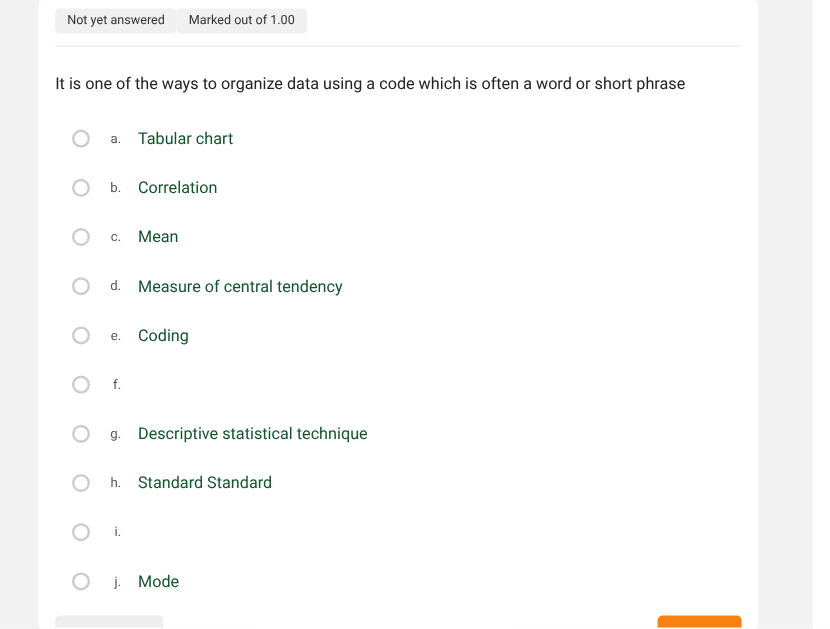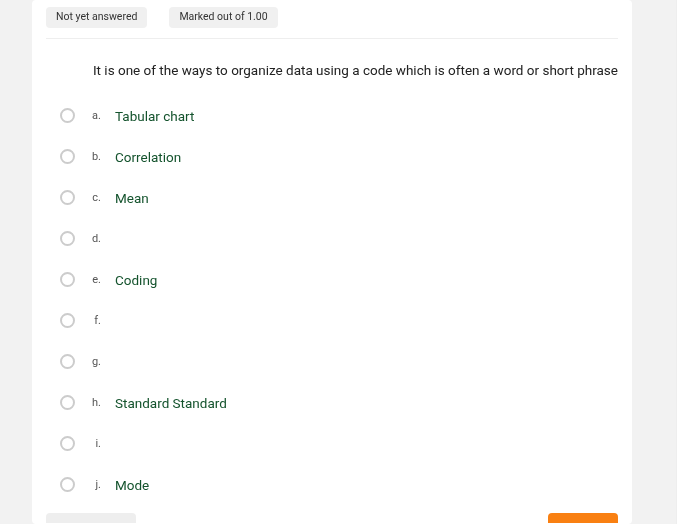--- a/index.html
+++ b/index.html
@@ -25,42 +25,41 @@
       left: 32px;
       top: 0;
       width: 600px;
       height: 524px;
       background: #fff;
       border-radius: 4px;
     }
     .status-row {
       padding: 7px 14px 0 14px;
       display: flex;
-      gap: 22px;
+      gap: 0;
       align-items: center;
     }
     .pill {
       background: #f0f0f0;
       border-radius: 4px;
       padding: 4px 10px;
       font-size: 10.5px;
       color: #333;
       line-height: 1.2;
     }
     .divider {
       margin: 10px 14px 0 14px;
       border: none;
       border-top: 1px solid #eee;
     }
     .question-text {
       padding: 23px 14px 8px 14px;
       font-size: 13.5px;
       color: #222;
       line-height: 1.3;
-      text-align: right;
     }
     .options {
       padding: 8px 14px 0 14px;
       display: flex;
       flex-direction: column;
     }
     .option-row {
       display: flex;
       align-items: center;
       padding: 12px 0 12px 14px;
@@ -141,36 +140,38 @@
 
     <div class="option-row">
       <span class="radio-outer"></span>
       <span class="opt-letter">c.</span>
       <span class="opt-label">Mean</span>
     </div>
 
     <div class="option-row">
       <span class="radio-outer"></span>
       <span class="opt-letter">d.</span>
+      <span class="opt-label">Measure of central tendency</span>
     </div>
 
     <div class="option-row">
       <span class="radio-outer"></span>
       <span class="opt-letter">e.</span>
       <span class="opt-label">Coding</span>
     </div>
 
     <div class="option-row">
       <span class="radio-outer"></span>
       <span class="opt-letter">f.</span>
     </div>
 
     <div class="option-row">
       <span class="radio-outer"></span>
       <span class="opt-letter">g.</span>
+      <span class="opt-label">Descriptive statistical technique</span>
     </div>
 
     <div class="option-row">
       <span class="radio-outer"></span>
       <span class="opt-letter">h.</span>
       <span class="opt-label">Standard Standard</span>
     </div>
 
     <div class="option-row">
       <span class="radio-outer"></span>

